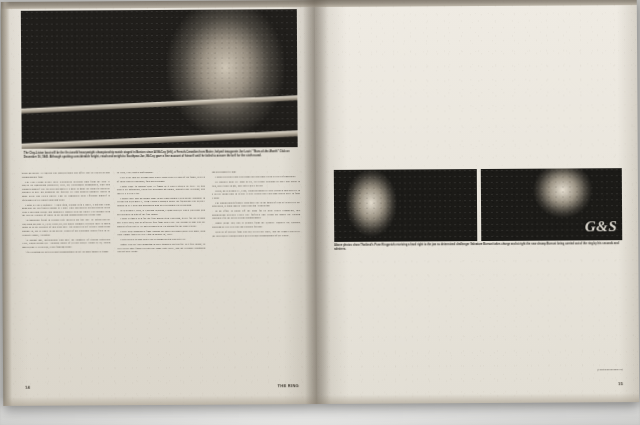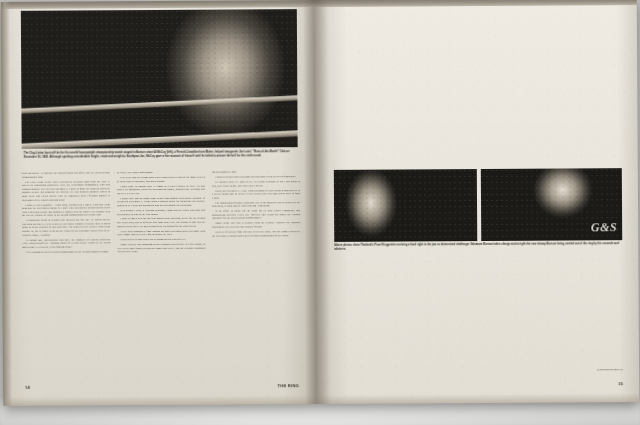--- a/index.html
+++ b/index.html
@@ -114,21 +114,21 @@
   .photo-r2{
     left:165px;top:170px;width:141px;height:72px;
     background:
       radial-gradient(ellipse 30px 28px at 58% 30%, #e6dfd1 0%, #9b9384 45%, #3a3731 82%, #1b1a17 100%),
       radial-gradient(ellipse 22px 24px at 24% 42%, #d6cec0 0%, #8e867a 48%, #2f2d28 88%),
       linear-gradient(180deg,#161410 0%,#262220 55%,#3a342e 100%);
   }
   .g-mark{
     position:absolute;right:5px;bottom:5px;
     font-family:"Liberation Serif",serif;font-style:italic;font-weight:700;
-    font-size:12px;color:#f0ece2;letter-spacing:.5px;
+    font-size:15px;color:#f0ece2;letter-spacing:.5px;
     text-shadow:0 0 2px rgba(0,0,0,.9);opacity:.9;
   }
 
   
   .caption{
     position:absolute;
     font-family:"Liberation Sans",sans-serif;
     font-weight:700;font-size:2.6px;line-height:3.5px;
     color:#2d2a24;text-align:left;
     letter-spacing:.05px;

